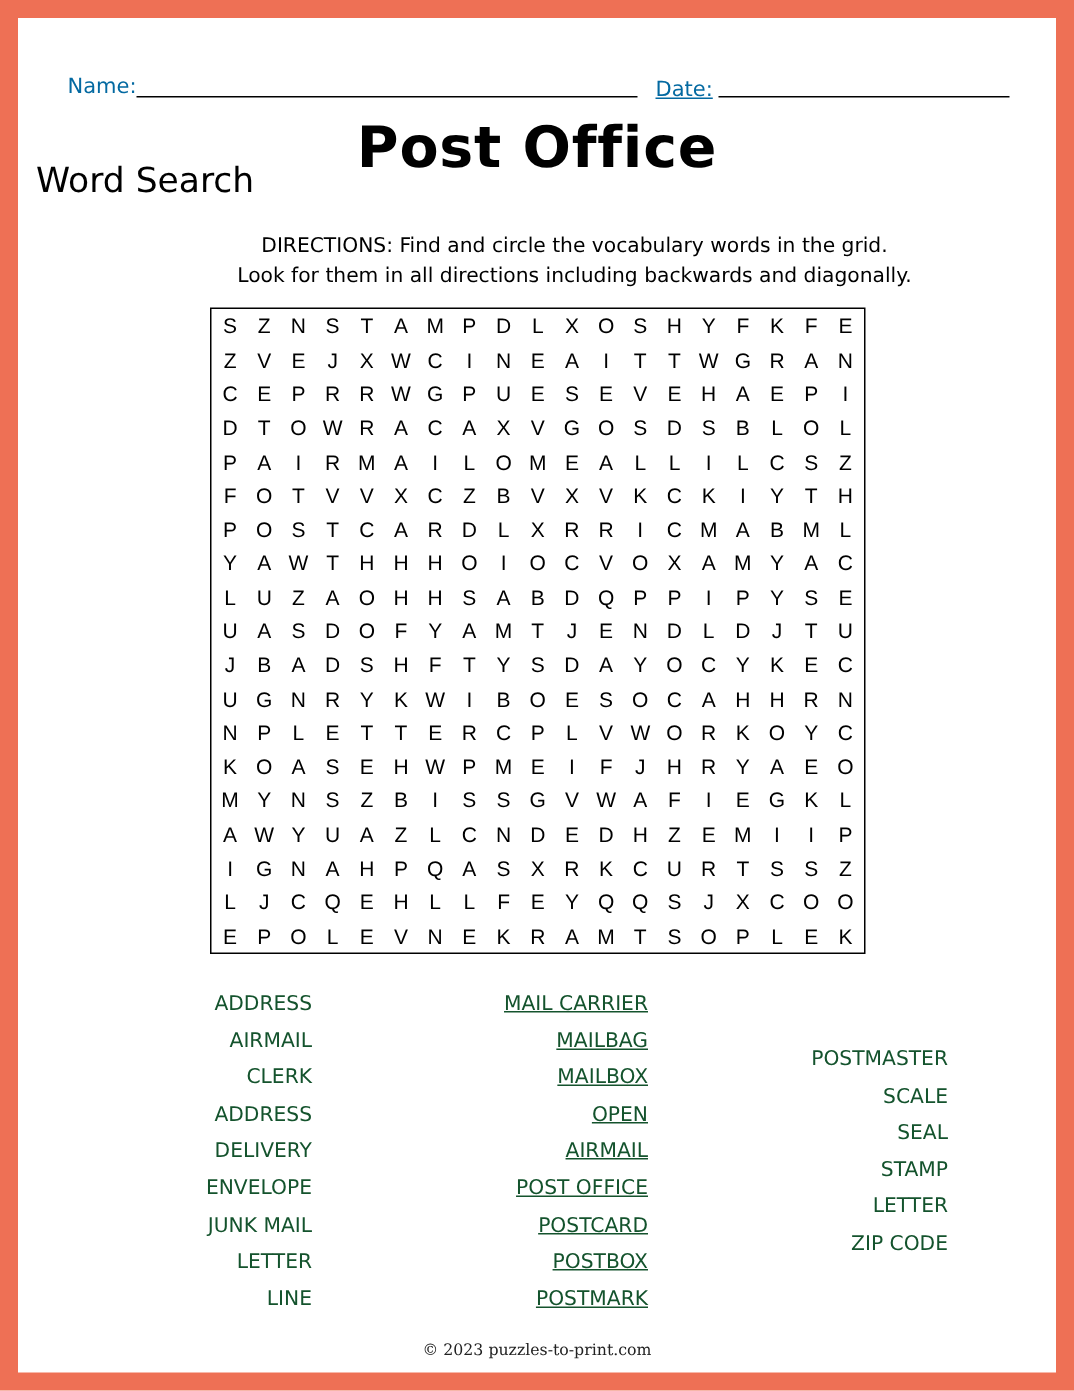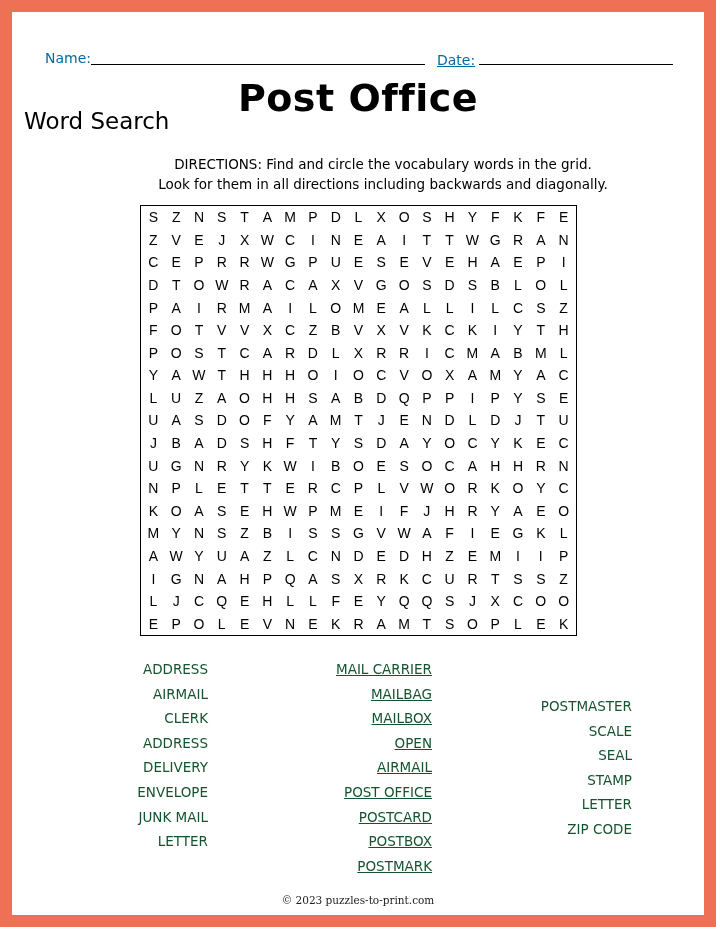--- a/index.html
+++ b/index.html
@@ -482,20 +482,21 @@
 
   <div class="wordlist-col col1" id="col1">
       <div class="word">ADDRESS</div>
       <div class="word">AIRMAIL</div>
       <div class="word">CLERK</div>
       <div class="word">ADDRESS</div>
       <div class="word">DELIVERY</div>
       <div class="word">ENVELOPE</div>
       <div class="word">JUNK MAIL</div>
       <div class="word">LETTER</div>
+      <div class="word">LINE</div>
     </div>
   <div class="wordlist-col col2" id="col2">
       <div class="word">MAIL CARRIER</div>
       <div class="word">MAILBAG</div>
       <div class="word">MAILBOX</div>
       <div class="word">OPEN</div>
       <div class="word">AIRMAIL</div>
       <div class="word">POST OFFICE</div>
       <div class="word">POSTCARD</div>
       <div class="word">POSTBOX</div>

